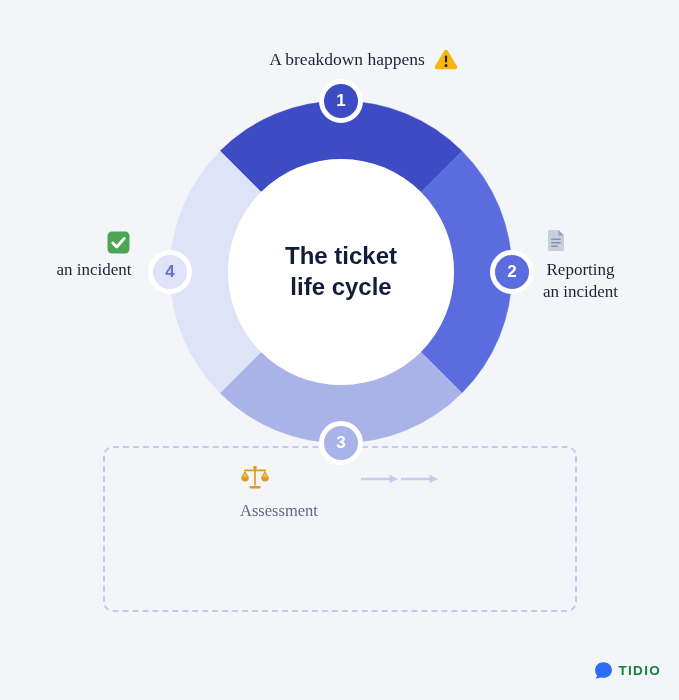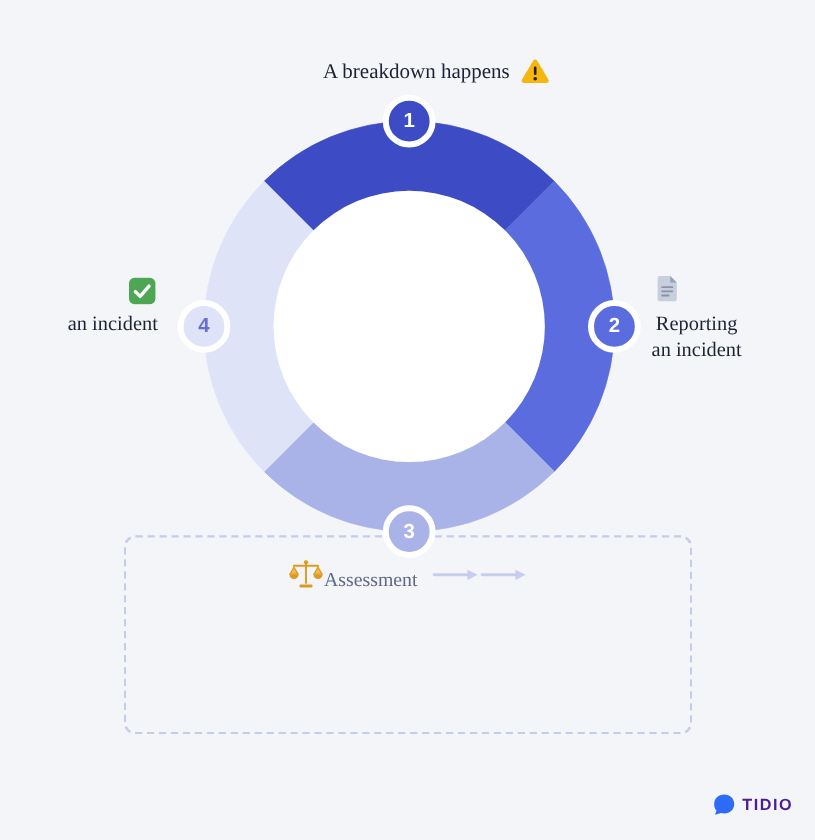--- a/index.html
+++ b/index.html
@@ -54,33 +54,33 @@
   
   .panel{
     position:absolute;left:103px;top:446px;width:474px;height:166px;
     border:2px dashed #C5CBEC;border-radius:10px;box-sizing:border-box;
     z-index:2;
   }
   .panel-title{margin-top:33px;text-align:center;font-size:17px;color:#1C2336;}
   .panel-items{
     margin-top:16px;display:flex;justify-content:center;align-items:flex-start;
   }
-  .panel-item{width:120px;display:flex;flex-direction:row;align-items:flex-end;}
+  .panel-item{width:120px;display:flex;flex-direction:column;align-items:flex-start;}
   .panel-item .p-icon{height:28px;display:flex;align-items:center;justify-content:center;}
   .panel-item .p-label{margin-top:9px;font-size:16.5px;color:#5F6A86;}
   .flow-arrow{width:40px;margin-top:9px;display:flex;justify-content:center;}
 
   
   .brand{
     position:absolute;right:18px;bottom:20px;
     display:flex;align-items:center;gap:6px;z-index:4;
   }
   .brand .brand-text{
     font-family:"Liberation Sans", sans-serif;font-weight:700;
-    font-size:13.5px;letter-spacing:1.3px;color:#4c1d95;
+    font-size:13.5px;letter-spacing:1.3px;color:#15803d;
   }
   .ic{display:inline-flex;line-height:0;}
 </style>
 </head>
 <body>
 
 <div class="canvas">
 
   <svg class="ring" width="679" height="700" viewBox="0 0 679 700">
     <path fill="#3D4CC4" stroke="#3D4CC4" stroke-width="0.6" d="M220.1 151.1 A171 171 0 0 1 461.9 151.1 L420.9 192.1 A113 113 0 0 0 261.1 192.1 Z"></path>
@@ -94,20 +94,24 @@
     <span class="txt">A breakdown happens</span>
     <span class="ic">
       <svg width="24" height="21" viewBox="0 0 24 21">
         <path d="M10.3 1.6 1 17.2a2 2 0 0 0 1.7 3h18.6a2 2 0 0 0 1.7-3L13.7 1.6a2 2 0 0 0-3.4 0z" fill="#F6B60D"></path>
         <rect x="10.9" y="6.4" width="2.2" height="7.2" rx="1.1" fill="#2A2017"></rect>
         <circle cx="12" cy="16.6" r="1.5" fill="#2A2017"></circle>
       </svg>
     </span>
   </div>
 
+  <div class="center-title">
+    <div>The ticket</div>
+    <div>life cycle</div>
+  </div>
 
   <div class="step-circle sc1">
     <span>1</span>
   </div>
   <div class="step-circle sc2">
     <span>2</span>
   </div>
   <div class="step-circle sc3">
     <span>3</span>
   </div>

